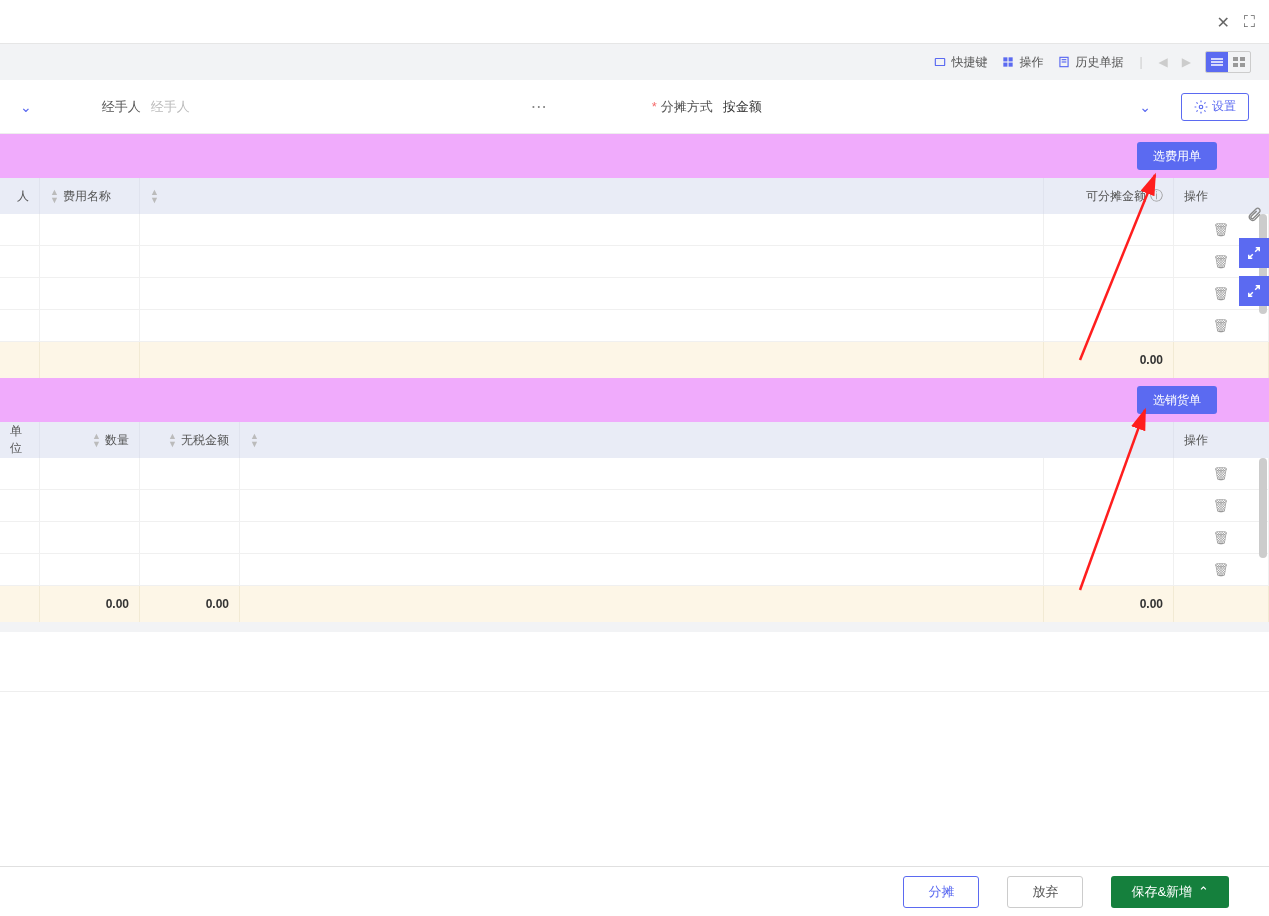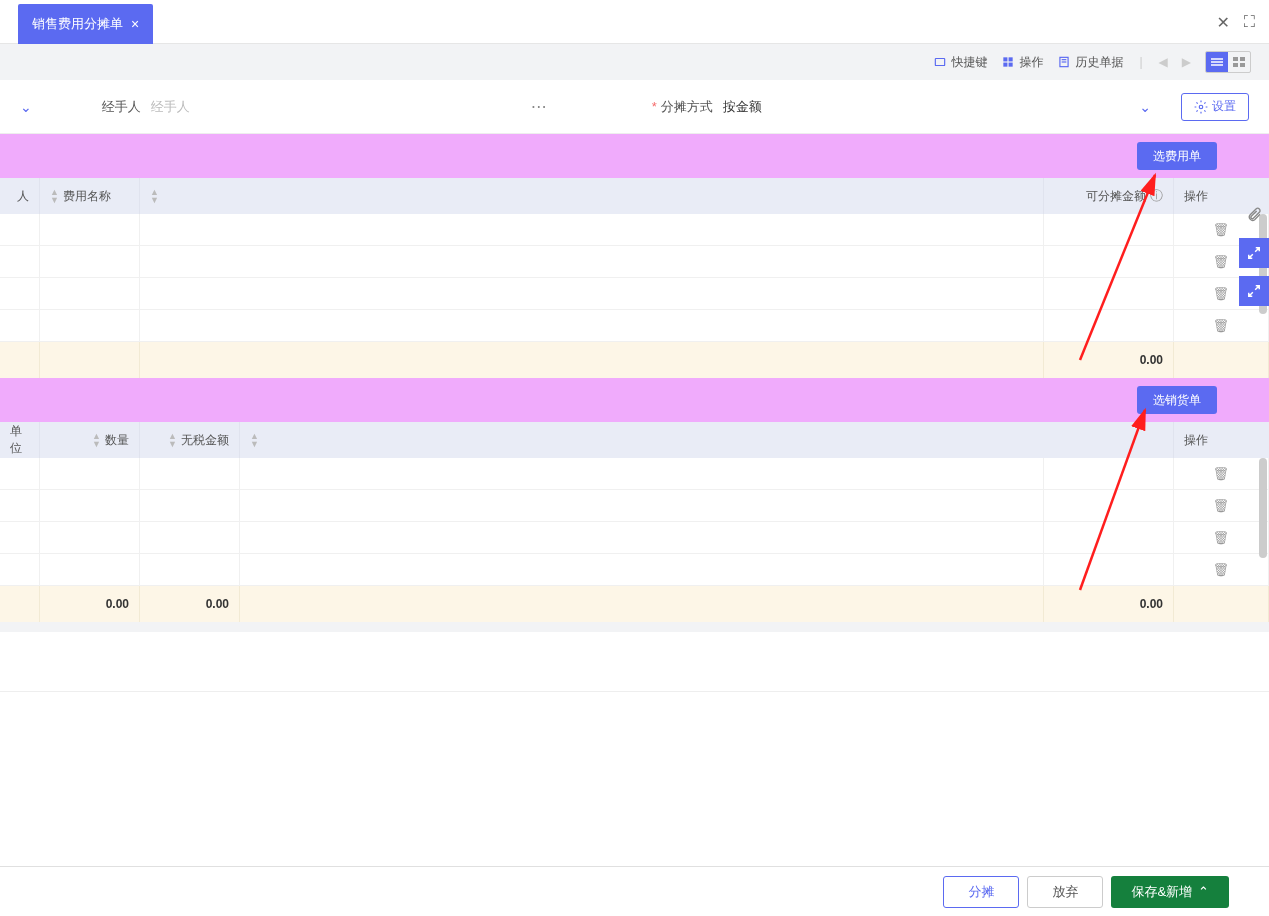--- a/index.html
+++ b/index.html
@@ -53,42 +53,38 @@
   
   .fake-scroll { position: absolute; right: 0; width: 8px; background: #ccc; border-radius: 4px; }
   
   
   .side-rail { position: absolute; right: 0; top: 200px; width: 30px; display: flex; flex-direction: column; gap: 8px; align-items: center; }
   .side-btn { width: 30px; height: 30px; display: flex; align-items: center; justify-content: center; cursor: pointer; }
   .side-btn.blue { background: #5b6af1; color: #fff; }
   .side-btn.plain { color: #888; }
   
   
-  .bottom-bar { position: absolute; bottom: 0; left: 0; right: 0; height: 50px; background: #fff; border-top: 1px solid #e0e0e0; display: flex; align-items: center; justify-content: flex-end; padding: 0 40px; gap: 8px; }
+  .bottom-bar { position: absolute; bottom: 0; left: 0; right: 0; height: 50px; background: #fff; border-top: 1px solid #e0e0e0; display: flex; align-items: center; justify-content: flex-end; padding: 0 40px; gap: 28px; }
   .btn-outline-p { border: 1px solid #5b6af1; color: #5b6af1; background: #fff; height: 32px; padding: 0 24px; border-radius: 3px; cursor: pointer; font-size: 13px; }
   .btn-outline-g { border: 1px solid #ccc; color: #555; background: #fff; height: 32px; padding: 0 24px; border-radius: 3px; cursor: pointer; font-size: 13px; }
   .btn-primary-big { background: #15803d; color: #fff; border: none; height: 32px; padding: 0 20px; border-radius: 3px; cursor: pointer; font-size: 13px; display: flex; align-items: center; gap: 6px; }
   
   
   .grey-strip { height: 10px; background: #f2f3f5; }
   .white-block { height: 60px; background: #fff; border-bottom: 1px solid #eee; }
   
   
   .arrow-svg { position: absolute; pointer-events: none; }
   
   svg.icon { width: 14px; height: 14px; }
 </style>
 </head>
 <body>
 
 <div class="tab-bar">
-  <div class="tab">
-    <span>销售费用分摊单</span>
-    <span class="close">×</span>
-  </div>
   <div class="right">
     <span class="ico-btn">✕</span>
     <span class="ico-btn">⛶</span>
   </div>
 </div>
 
 <div class="toolbar">
   <div class="tool-item">
     <svg class="icon" viewBox="0 0 24 24" fill="none" stroke="#5b6af1" stroke-width="2">
         <rect x="4" y="6" width="16" height="12" rx="1"></rect>

